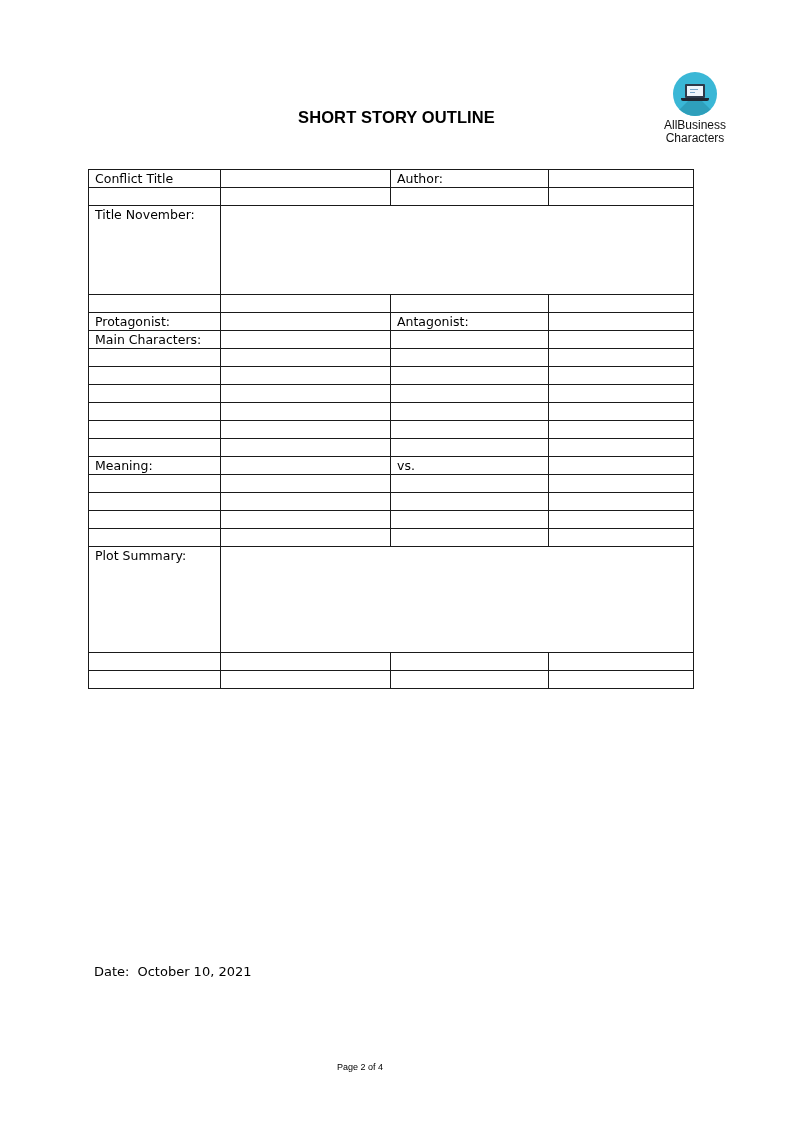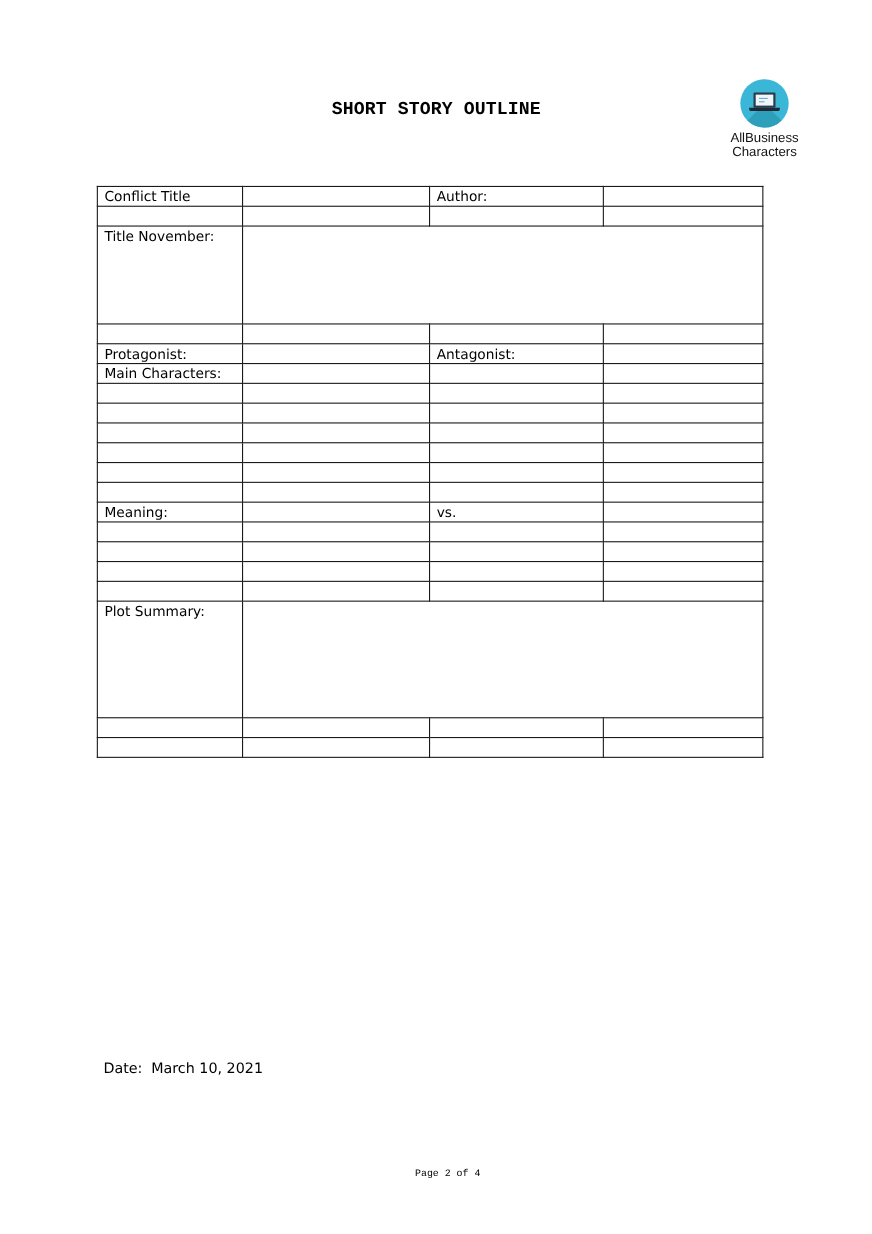--- a/index.html
+++ b/index.html
@@ -1,39 +1,39 @@
 <!DOCTYPE html>
 <html><head>
 <meta charset="utf-8">
 <style>
   html, body { margin:0; padding:0; background:#ffffff; }
   body { width:793px; height:1122px; position:relative; overflow:hidden;
          font-family:"Liberation Sans", sans-serif; color:#000; }
-  .title { position:absolute; left:0; width:793px; top:90px; text-align:center;
-           font-family:Liberation Mono, monospace; font-weight:bold; font-size:16.5px; letter-spacing:0.1px; }
+  .title { position:absolute; left:0; width:793px; top:108px; text-align:center;
+           font-family:Liberation Sans, sans-serif; font-weight:bold; font-size:16.5px; letter-spacing:0.1px; }
   .logo { position:absolute; left:662px; top:72px; width:66px; text-align:center; }
   .logo-circle { width:44px; height:44px; border-radius:50%; background:#3ab7d6;
                  margin:0 auto; position:relative; overflow:hidden; }
   .logo-circle .shadow { position:absolute; left:22px; top:22px; width:40px; height:40px; background:#2e9fbb; transform:rotate(45deg); transform-origin:0 0; }
   .laptop-screen { position:absolute; left:12px; top:12px; width:20px; height:14px; background:#2d3a4a; border-radius:1px; }
   .laptop-screen .inner { position:absolute; left:2px; top:2px; width:16px; height:10px; background:#eef5fb; }
   .laptop-screen .inner i { position:absolute; left:3px; height:1px; background:#7aa6c9; }
   .laptop-base { position:absolute; left:8px; top:26px; width:28px; height:3px; background:#1f2833; border-radius:0 0 2px 2px; }
   .logo-text { font-family:"Liberation Sans", sans-serif; font-size:12px; line-height:13px; margin-top:3px; color:#111; }
 
   table.outline { position:absolute; left:88px; top:169px; border-collapse:collapse; table-layout:fixed; width:605px; }
   table.outline td { border:1.3px solid #1a1a1a; padding:0 0 0 6px; font-family:"DejaVu Sans", sans-serif; font-size:12.5px;
                      vertical-align:top; line-height:17px; overflow:hidden; white-space:nowrap; }
   .h18 { height:18px; }
   .tall-90 { height:89px; }
   .tall-107 { height:106px; }
   .date { position:absolute; left:94px; top:964px; font-family:"DejaVu Sans", sans-serif; font-size:13px; }
   .date .sp { display:inline-block; width:8px; }
   .page-num { position:absolute; left:0; width:720px; top:1062px; text-align:center;
-              font-family:Liberation Mono, monospace; font-size:9px;padding-left:47px; }
+              font-family:Liberation Sans, sans-serif; font-size:9px; }
 </style>
 </head>
 <body>
 
 <div class="title">SHORT STORY OUTLINE</div>
 
 <div class="logo">
   <div class="logo-circle">
     <div class="shadow"></div>
     <div class="laptop-screen">
@@ -171,16 +171,16 @@
     <tr class="h18">
       <td></td>
       <td></td>
       <td></td>
       <td></td>
     </tr>
   </tbody>
 </table>
 
 <div class="date">
-  <span>Date:</span><span class="sp"></span><span>March 10, 2021</span>
+  <span>Date:</span><span class="sp"></span><span>October 10, 2021</span>
 </div>
 
 <div class="page-num">Page 2 of 4</div>
 
 </body></html>

